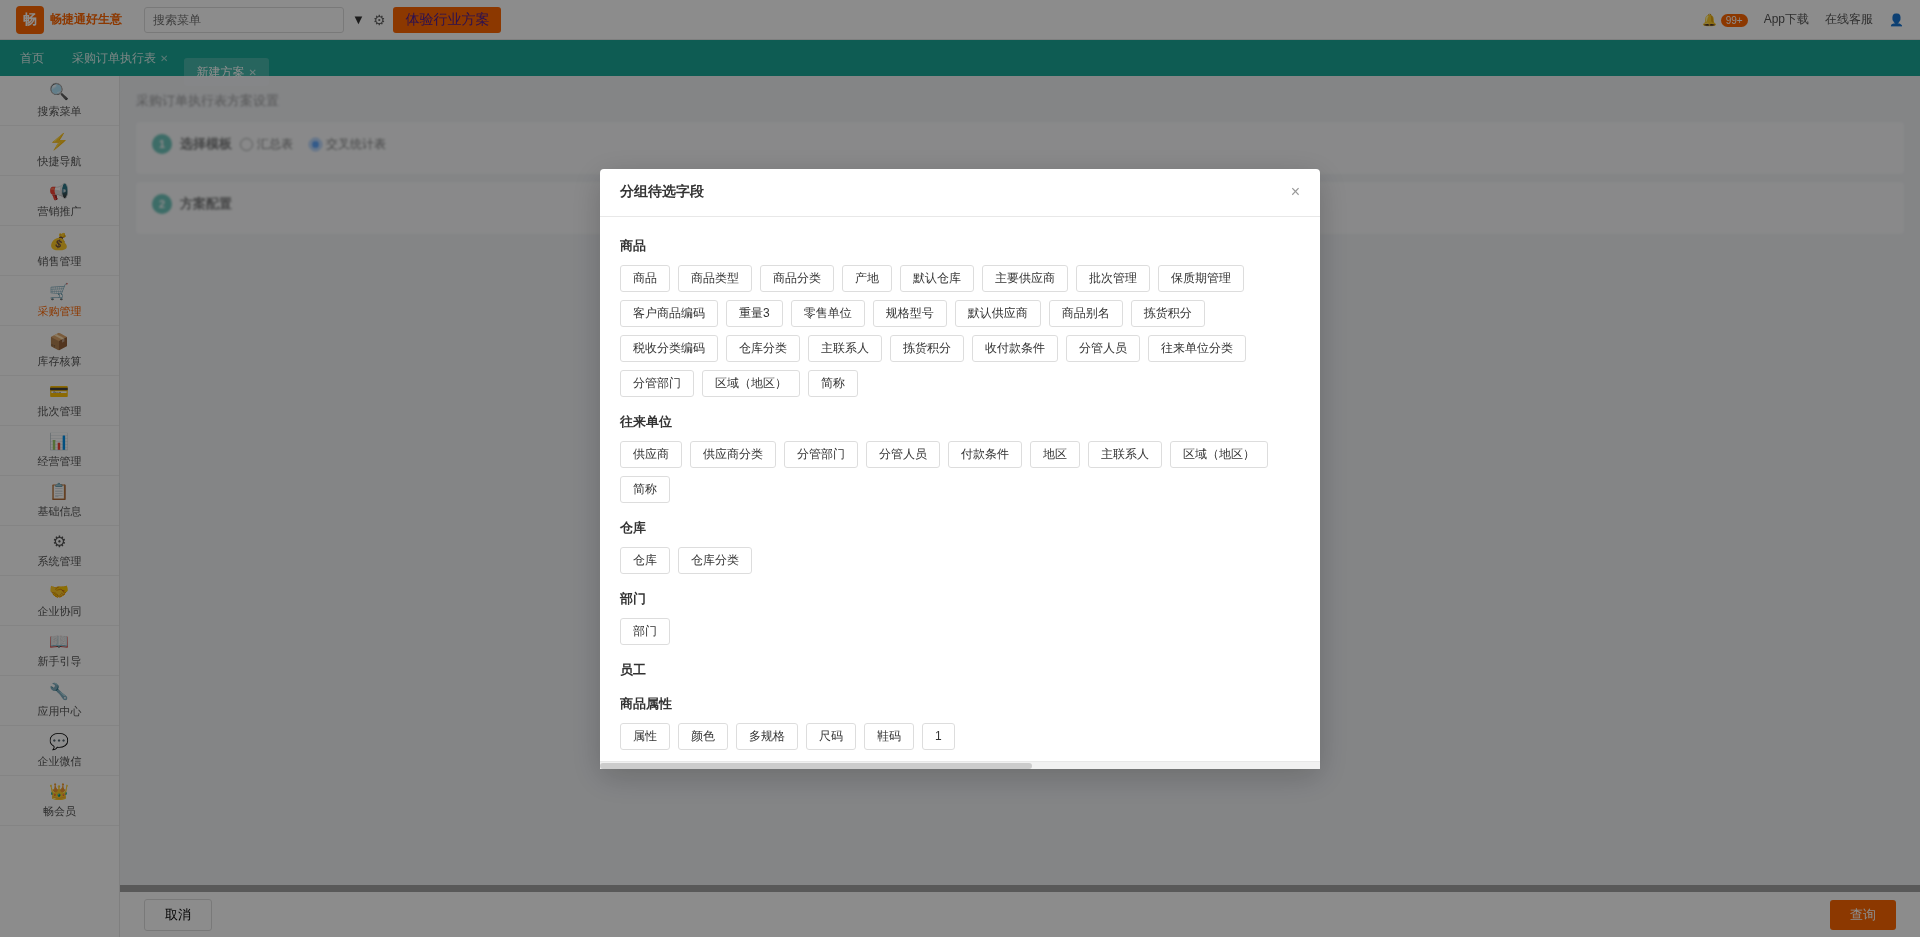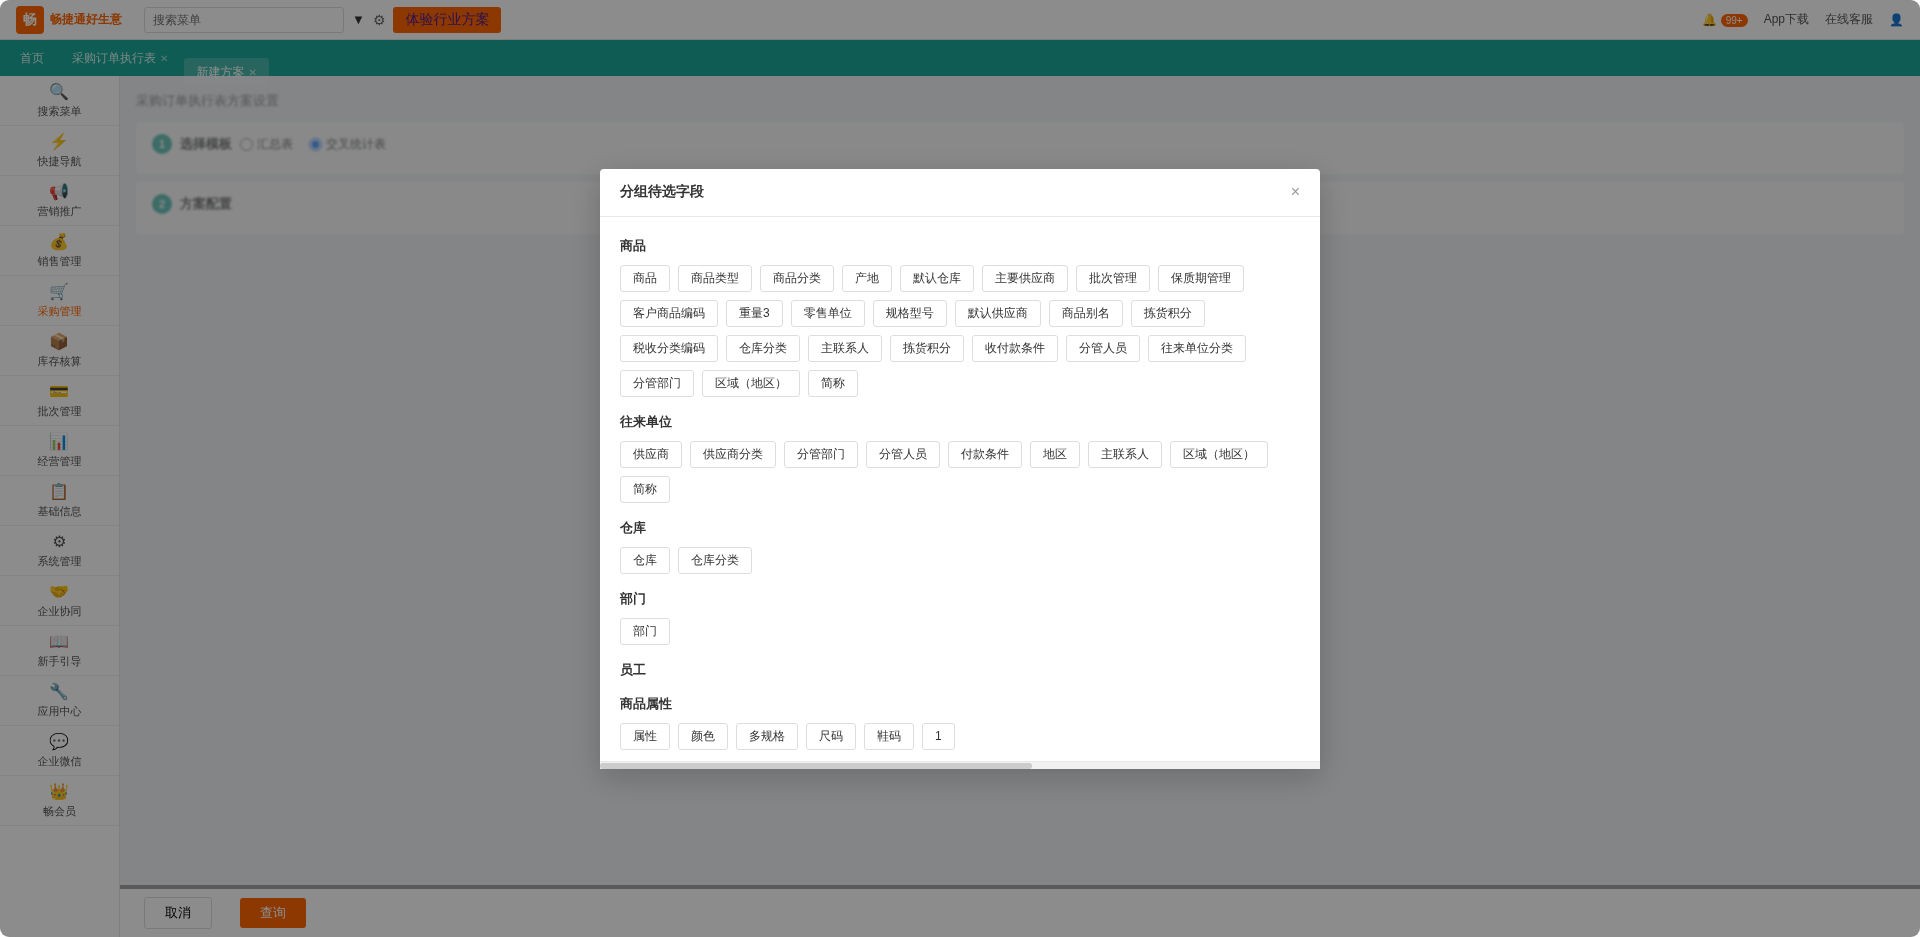--- a/index.html
+++ b/index.html
@@ -178,21 +178,20 @@
 
     
     .overlay {
       position: fixed;
       top: 0; left: 0; right: 0; bottom: 0;
       background: rgba(0,0,0,0.45);
       z-index: 200;
       display: flex;
       align-items: center;
       justify-content: center;
-      border-radius: 9px;
     }
 
     
     .modal {
       background: white;
       border-radius: 4px;
       width: 720px;
       max-height: 600px;
       display: flex;
       flex-direction: column;
@@ -276,24 +275,24 @@
     }
 
     
     .bottom-bar {
       position: fixed;
       bottom: 0;
       left: 120px;
       right: 0;
       height: 52px;
       background: white;
-      border-top: 4px solid #a3a3a3;
-      display: flex;
-      align-items: center;
-      justify-content: flex-start;
+      border-top: 7px solid #a3a3a3;
+      display: flex;
+      align-items: center;
+      justify-content: space-between;
       padding: 0 24px;
       gap: 12px;
       z-index: 150;
     }
     .btn-cancel {
       padding: 6px 20px;
       border: 1px solid #ddd;
       border-radius: 3px;
       background: white;
       cursor: pointer;

